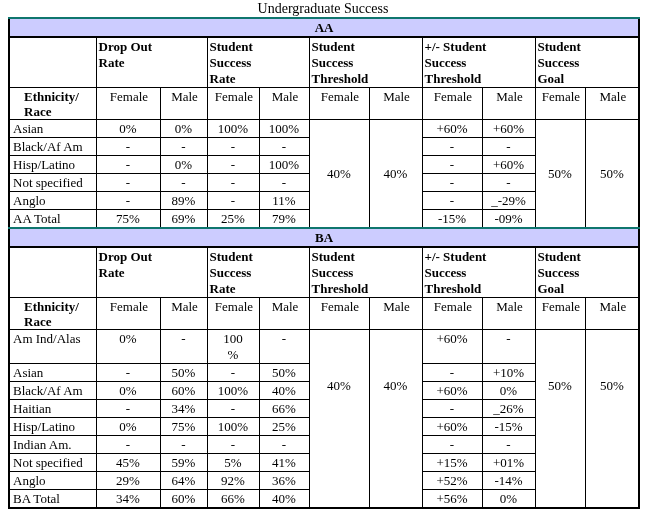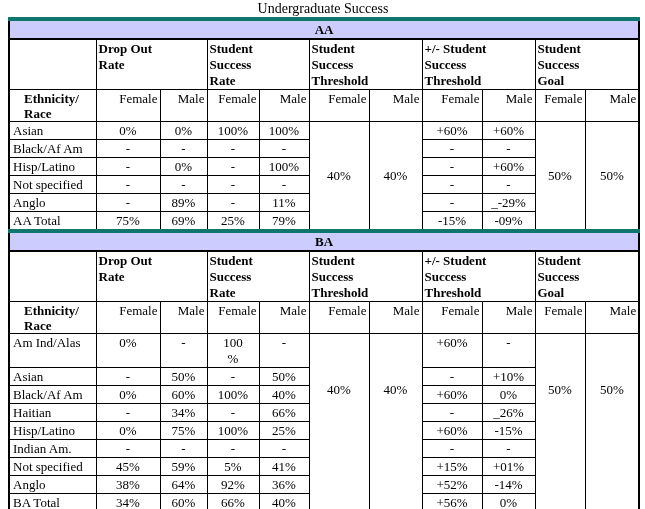--- a/index.html
+++ b/index.html
@@ -29,31 +29,31 @@
     font-weight: normal;
     padding: 1px 2px 0 2px;
     overflow: hidden;
     white-space: pre-line;
     vertical-align: top;
     line-height: 16px;
   }
   tr.band-row { height: 19px; }
   tr.band-row td {
     background: #ccccff;
-    border-top: 4px solid #0f766e;
+    border-top: 2px solid #0f766e;
     border-bottom: 2px solid #000;
     font-weight: bold;
     text-align: center;
     padding: 0;
     line-height: 17px;
   }
   tr.ghead { height: 50px; }
   tr.ghead th { font-weight: bold; text-align: left; }
   tr.shead { height: 30px; }
-  tr.shead td { text-align: right; padding-left: 4px; }
+  tr.shead td { text-align: center; padding-left: 4px; }
   th.rowhead { font-weight: bold; text-align: left; padding-left: 14px; line-height: 15px; }
   tr.datarow { height: 18px; }
   td.lbl { text-align: left; padding-left: 3px; }
   td.val { text-align: center; }
   td.merged-mid { vertical-align: middle; }
   td.merged-high { vertical-align: top; padding-top: 48px; }
 </style>
 </head>
 <body>
 
@@ -271,21 +271,21 @@
     <td class="lbl">Not specified</td>
     <td class="val">45%</td>
     <td class="val">59%</td>
     <td class="val">5%</td>
     <td class="val">41%</td>
     <td class="val">+15%</td>
     <td class="val">+01%</td>
   </tr>
   <tr class="datarow">
     <td class="lbl">Anglo</td>
-    <td class="val">38%</td>
+    <td class="val">29%</td>
     <td class="val">64%</td>
     <td class="val">92%</td>
     <td class="val">36%</td>
     <td class="val">+52%</td>
     <td class="val">-14%</td>
   </tr>
   <tr class="datarow">
     <td class="lbl">BA Total</td>
     <td class="val">34%</td>
     <td class="val">60%</td>

